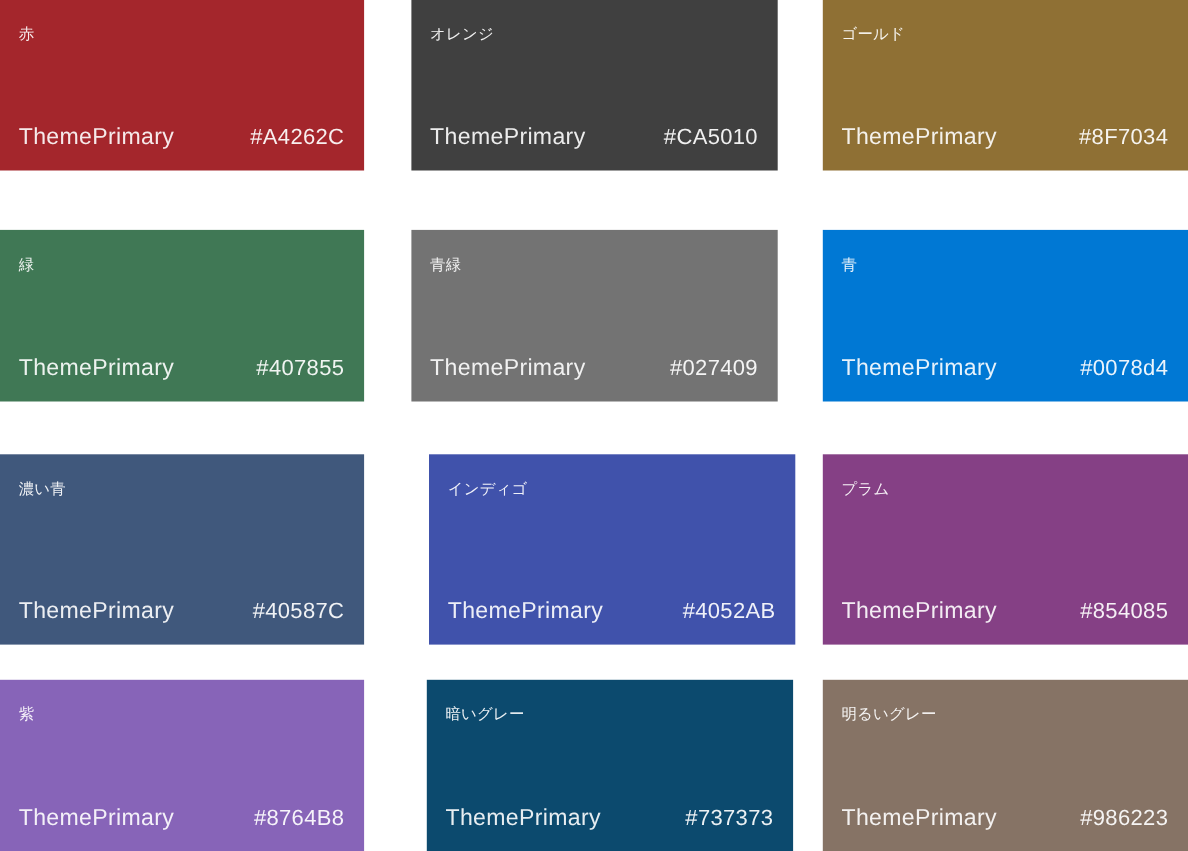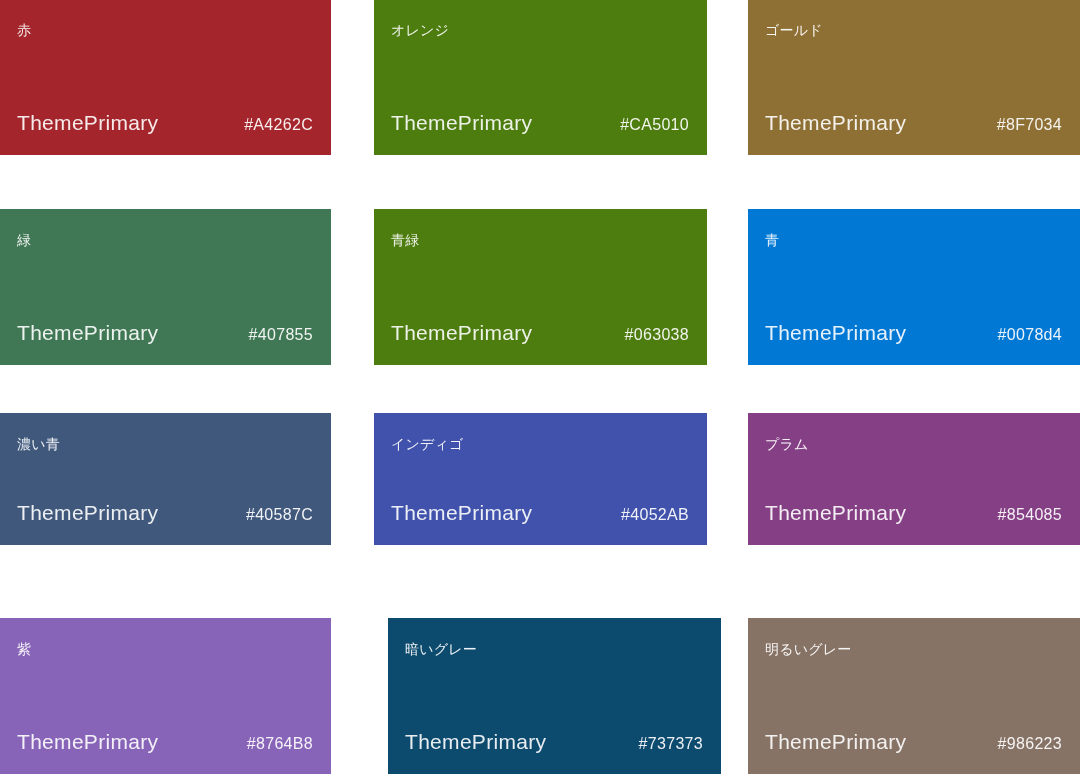--- a/index.html
+++ b/index.html
@@ -31,21 +31,21 @@
   }
 
   
   .col-0 { left: 0px; width: 331px; }
   .col-1 { left: 374px; width: 333px; }
   .col-2 { left: 748px; width: 332px; }
 
   
   .row-0 { top: -1px;  height: 156px; }
   .row-1 { top: 209px; height: 156px; }
-  .row-2 { top: 413px; height: 132px; }
+  .row-2 { top: 413px; height: 173px; }
   .row-3 { top: 618px; height: 156px; }
 
   .swatch-name {
     position: absolute;
     left: 17px;
     top: 21px;
     font-size: 14px;
     line-height: 20px;
     letter-spacing: 0.2px;
     color: rgba(255,255,255,0.92);
@@ -64,80 +64,80 @@
   }
 
   .swatch-slot {
     font-size: 21px;
     line-height: 18px;
     letter-spacing: 0.3px;
     color: rgba(255,255,255,0.90);
   }
 
   .swatch-hex {
-    font-size: 16px;
+    font-size: 20px;
     line-height: 18px;
     letter-spacing: 0.3px;
     color: rgba(255,255,255,0.92);
   }
 </style>
 </head>
 <body style="background: rgb(255, 255, 255);">
 
 <div id="swatch-grid">
     <div class="swatch-card col-0 row-0" style="background: rgb(164, 38, 44);">
       <div class="swatch-name">赤</div>
       <div class="swatch-footer">
         <span class="swatch-slot">ThemePrimary</span>
         <span class="swatch-hex">#A4262C</span>
       </div>
     </div>
-    <div class="swatch-card col-1 row-0" style="background: #4d7c0f;">
+    <div class="swatch-card col-1 row-0" style="background: #404040;">
       <div class="swatch-name">オレンジ</div>
       <div class="swatch-footer">
         <span class="swatch-slot">ThemePrimary</span>
         <span class="swatch-hex">#CA5010</span>
       </div>
     </div>
     <div class="swatch-card col-2 row-0" style="background: rgb(143, 112, 52);">
       <div class="swatch-name">ゴールド</div>
       <div class="swatch-footer">
         <span class="swatch-slot">ThemePrimary</span>
         <span class="swatch-hex">#8F7034</span>
       </div>
     </div>
     <div class="swatch-card col-0 row-1" style="background: rgb(64, 120, 85);">
       <div class="swatch-name">緑</div>
       <div class="swatch-footer">
         <span class="swatch-slot">ThemePrimary</span>
         <span class="swatch-hex">#407855</span>
       </div>
     </div>
-    <div class="swatch-card col-1 row-1" style="background: #4d7c0f;">
+    <div class="swatch-card col-1 row-1" style="background: #737373;">
       <div class="swatch-name">青緑</div>
       <div class="swatch-footer">
         <span class="swatch-slot">ThemePrimary</span>
-        <span class="swatch-hex">#063038</span>
+        <span class="swatch-hex">#027409</span>
       </div>
     </div>
     <div class="swatch-card col-2 row-1" style="background: rgb(0, 120, 212);">
       <div class="swatch-name">青</div>
       <div class="swatch-footer">
         <span class="swatch-slot">ThemePrimary</span>
         <span class="swatch-hex">#0078d4</span>
       </div>
     </div>
     <div class="swatch-card col-0 row-2" style="background: rgb(64, 88, 124);">
       <div class="swatch-name">濃い青</div>
       <div class="swatch-footer">
         <span class="swatch-slot">ThemePrimary</span>
         <span class="swatch-hex">#40587C</span>
       </div>
     </div>
-    <div class="swatch-card col-1 row-2" style="background: rgb(64, 82, 171);">
+    <div class="swatch-card col-1 row-2" style="background: rgb(64, 82, 171); margin-left: 16px;">
       <div class="swatch-name">インディゴ</div>
       <div class="swatch-footer">
         <span class="swatch-slot">ThemePrimary</span>
         <span class="swatch-hex">#4052AB</span>
       </div>
     </div>
     <div class="swatch-card col-2 row-2" style="background: rgb(133, 64, 133); text-decoration: underline;">
       <div class="swatch-name">プラム</div>
       <div class="swatch-footer">
         <span class="swatch-slot">ThemePrimary</span>

